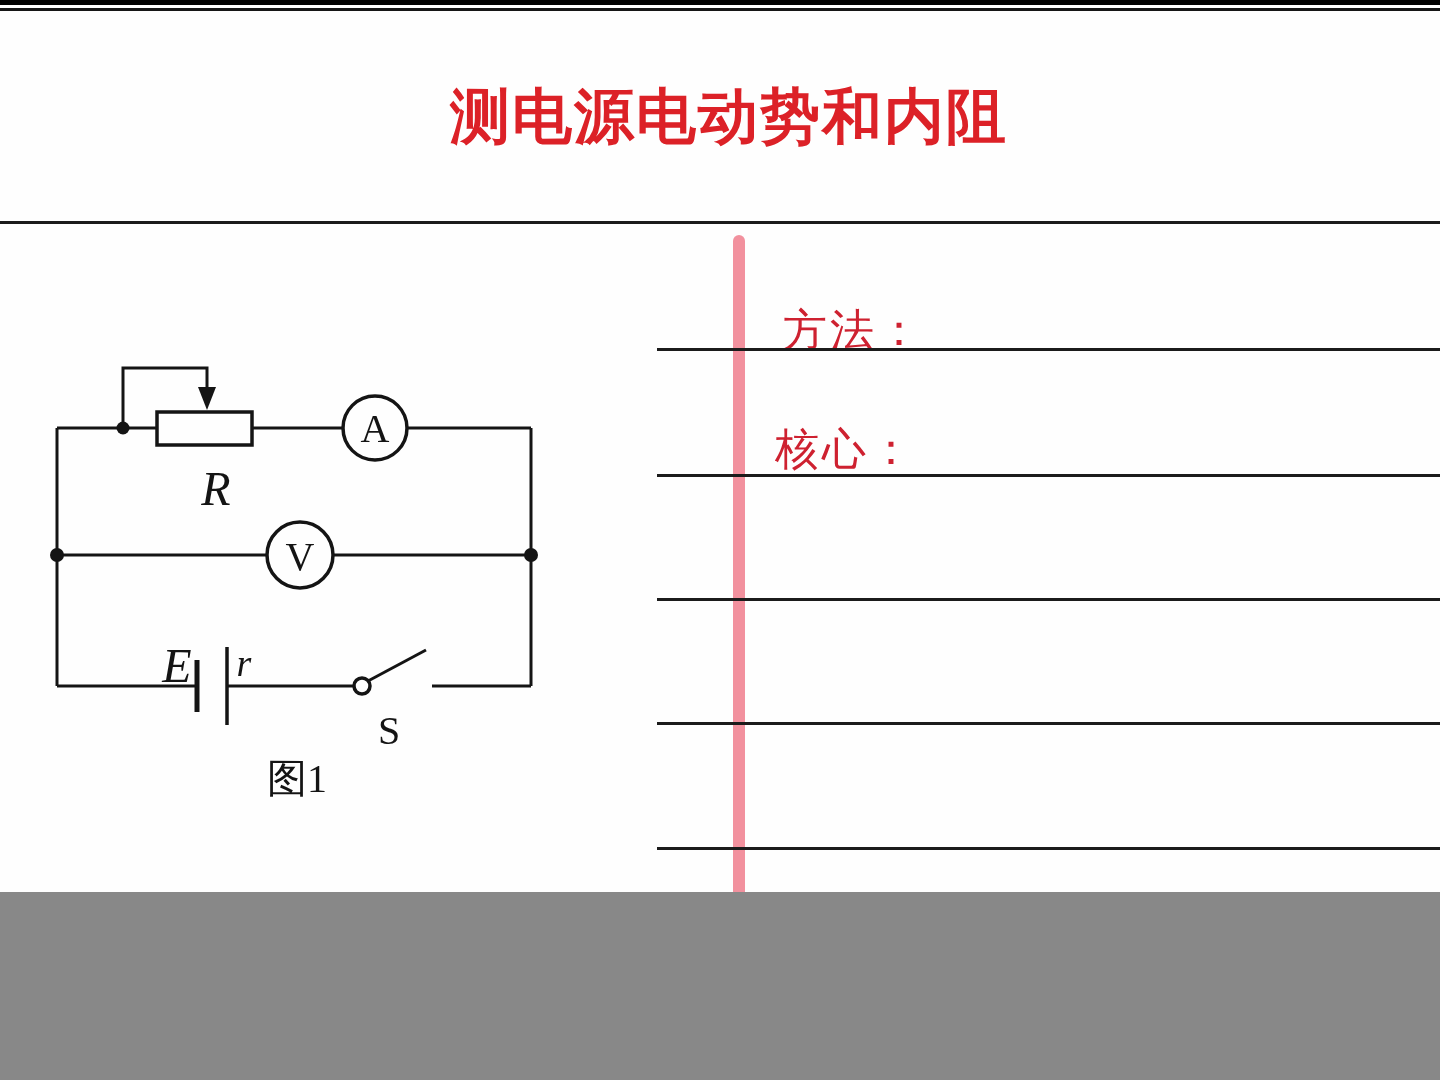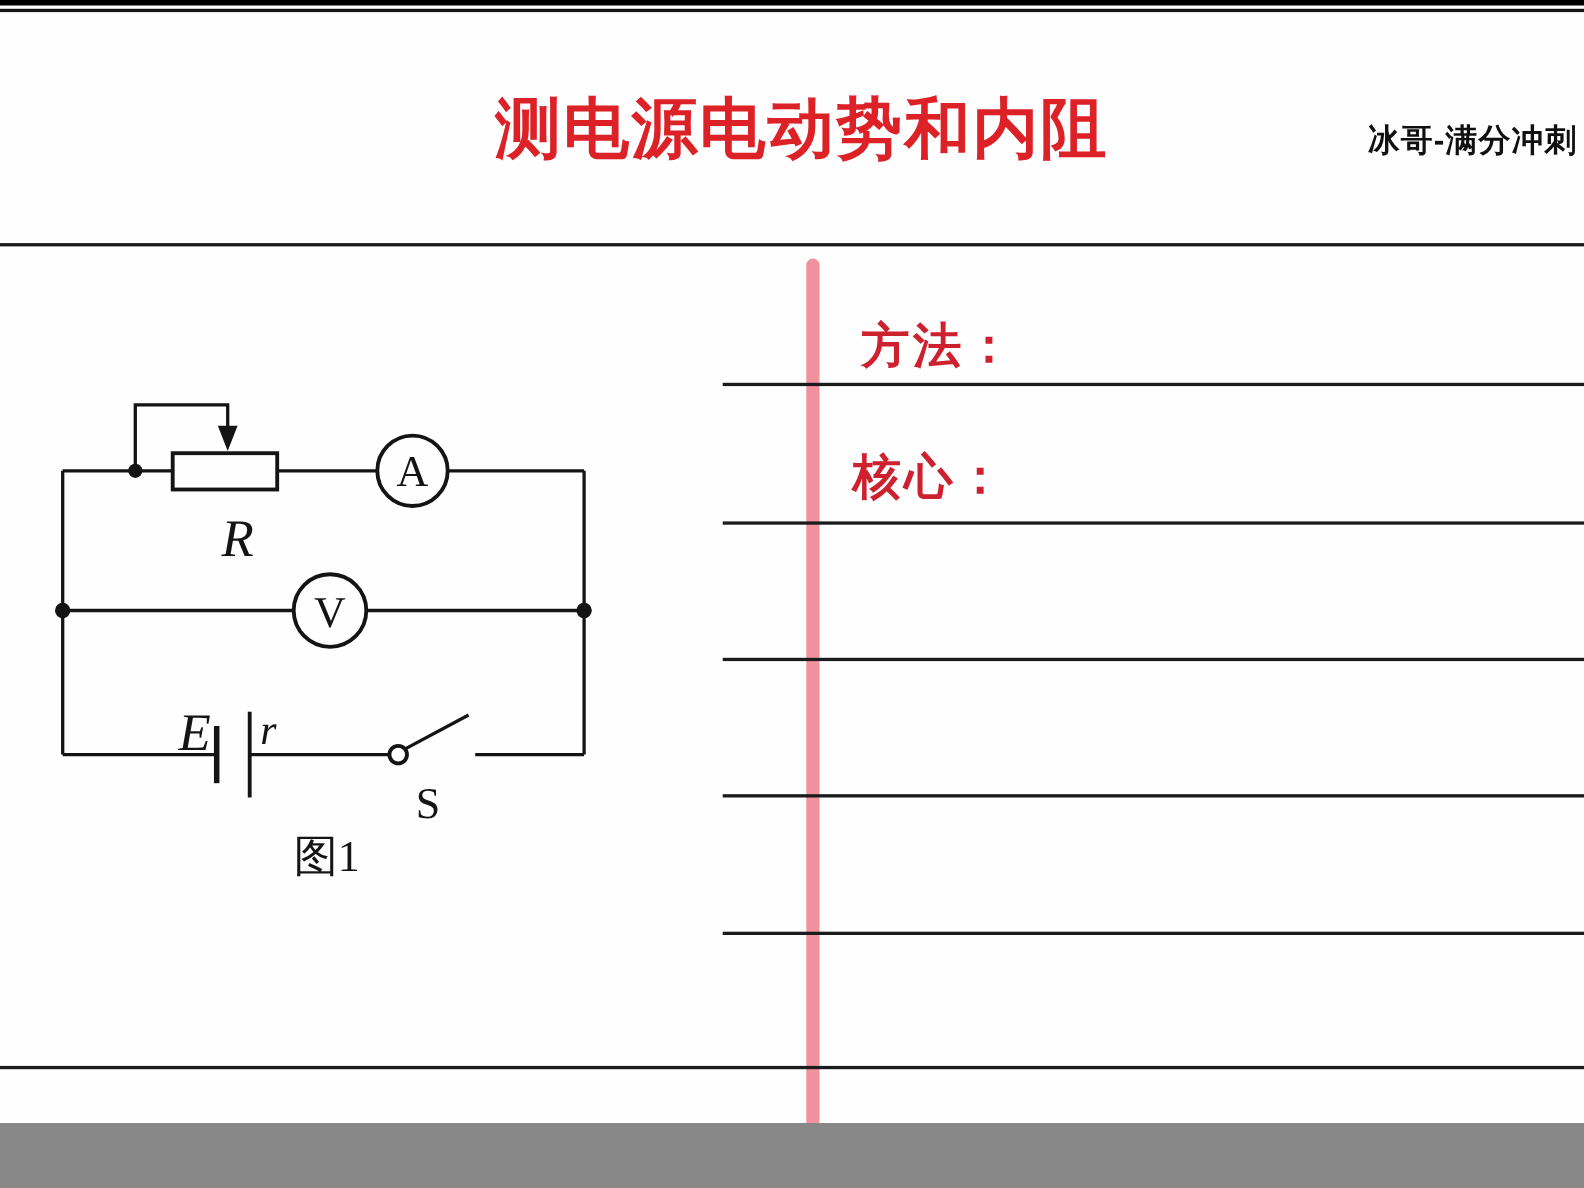--- a/index.html
+++ b/index.html
@@ -1,17 +1,17 @@
 <!DOCTYPE html>
 <html style="--title_red: #dc2127; --note_red: #ce2130; --divider_pink: #f2919e; --ink_black: #141414; --bottom_green: #daeeda;"><head>
 <meta charset="utf-8">
 <style>
   html,body{margin:0;padding:0;background:#888;}
   #stage{
-    position:relative;width:1440px;height:1021px;margin:0 auto;
+    position:relative;width:1440px;height:892px;margin:0 auto;
     background:#fefefe;overflow:hidden;
     font-family:"Liberation Sans",sans-serif;
   }
   .abs{position:absolute;}
   .top-bar{left:0;width:1440px;background:#000;}
   #topbar1{top:0;height:5px;}
   #topbar2{top:8px;height:3px;background:#151515;}
   #page-title{
     top:84px;left:450px;width:580px;
     font-size:60px;font-weight:bold;letter-spacing:2px;line-height:66px;
@@ -24,21 +24,21 @@
   }
   .rule{height:3px;background:#1b1b1b;}
   #header-rule{top:221px;left:0;width:1440px;}
   #divider-pink{
     top:235px;left:733px;width:12px;height:845px;
     background:var(--divider_pink,#f2919e);
     border-radius:6px 6px 0 0;
   }
   .note-label{
     color:var(--note_red,#ce2130);
-    font-weight:bold;white-space:nowrap;letter-spacing:3px;
+    font-weight:normal;white-space:nowrap;letter-spacing:3px;margin-top:16px;
   }
   #method-label{top:285px;left:783px;font-size:44px;}
   #core-label{top:404px;left:775px;font-size:44px;}
   #bottom-green{top:1075px;left:0;width:1440px;height:5px;background:var(--bottom_green,#daeeda);}
   #circuit-svg{top:330px;left:0;}
   .wire{stroke:#141414;stroke-width:3;fill:none;}
   .comp{stroke:#141414;stroke-width:3.5;fill:#fefefe;}
   .meter-letter{
     font-family:"Liberation Serif",serif;font-size:40px;fill:#141414;
     text-anchor:middle;
@@ -54,21 +54,20 @@
 </style>
 </head>
 <body>
 
 <div id="stage">
 
   <div class="abs top-bar" id="topbar1"></div>
   <div class="abs top-bar" id="topbar2"></div>
 
   <div class="abs" id="page-title">测电源电动势和内阻</div>
-  <div class="abs" id="watermark">冰哥-满分冲刺</div>
   <div class="abs rule" id="header-rule"></div>
 
   <div class="abs" id="divider-pink"></div>
 
   <div class="abs note-label" id="method-label">方法：</div>
   <div class="abs note-label" id="core-label">核心：</div>
 
   <div class="abs rule" style="top:348px;left:657px;width:783px;"></div>
   <div class="abs rule" style="top:474px;left:657px;width:783px;"></div>
   <div class="abs rule" style="top:598px;left:657px;width:783px;"></div>

